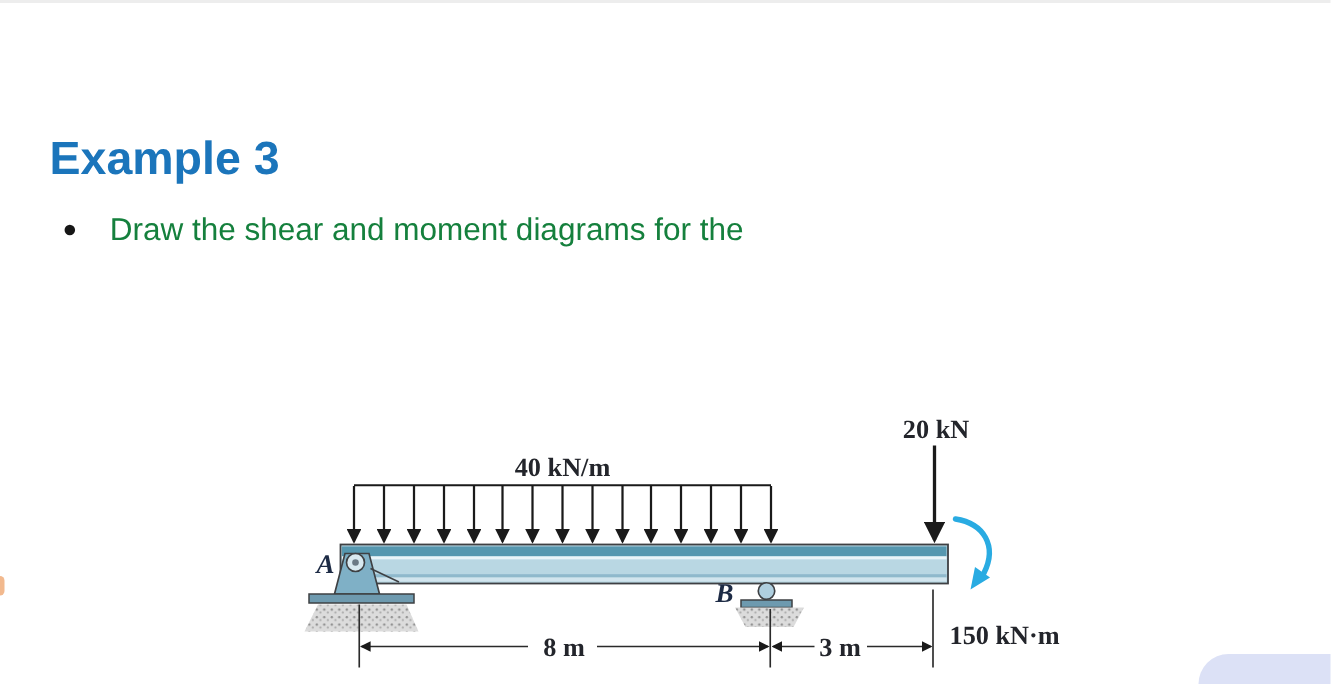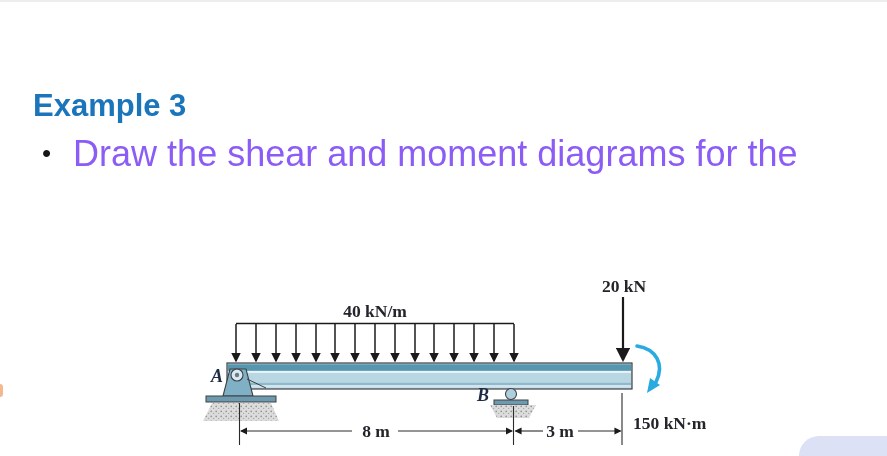--- a/index.html
+++ b/index.html
@@ -15,21 +15,21 @@
     font-size:31px;font-weight:bold;color:#1B75BB;letter-spacing:0px;margin-top:20px;
   }
   .bullet-row{
     position:absolute;left:42px;top:131px;width:800px;
     display:flex;align-items:flex-start;
   }
   .bullet-marker{
     font-size:26px;color:#161616;line-height:44px;margin-right:22px;
   }
   .bullet-text{
-    font-size:36px;color:#8b5cf6;line-height:46px;
+    font-size:21px;color:#15803d;line-height:46px;
   }
   .edge-sliver{
     position:absolute;left:0;top:384px;width:3px;height:13px;
     background:#f2b98e;border-radius:0 3px 3px 0;
   }
   .corner-overlay{
     position:absolute;right:0;bottom:0;width:88px;height:20px;
     background:#DCE1F6;border-top-left-radius:20px;
   }
   svg.figure{position:absolute;left:0;top:0;}

